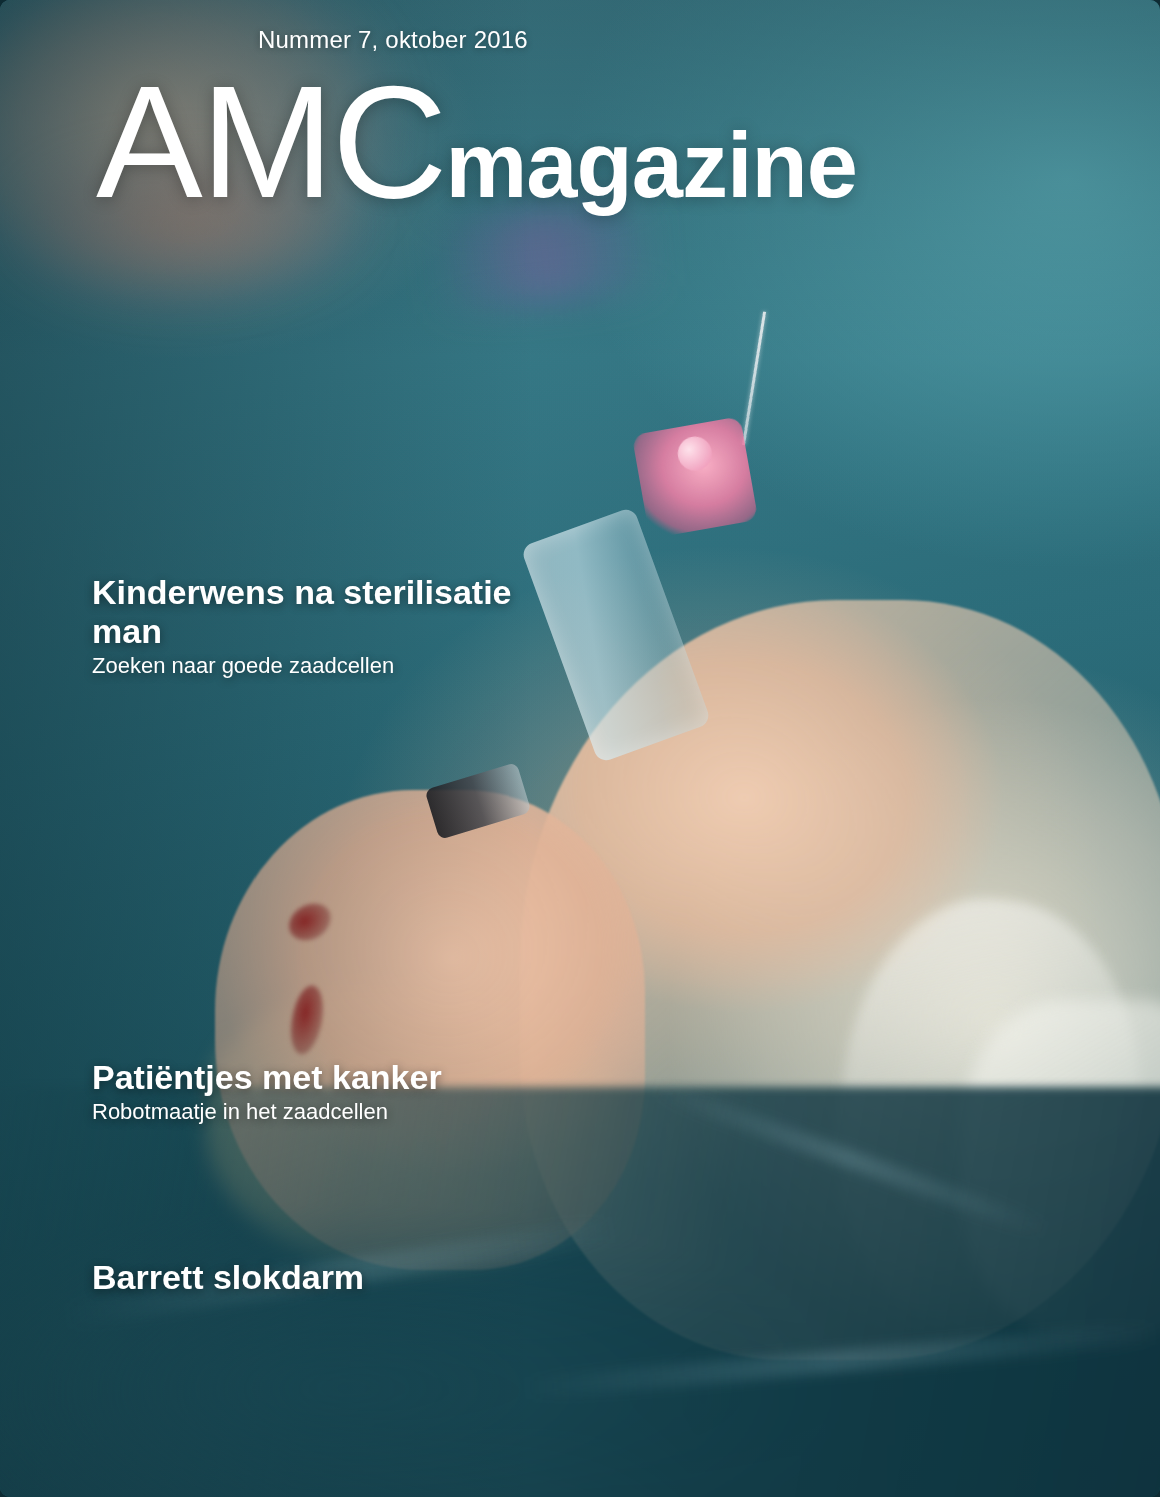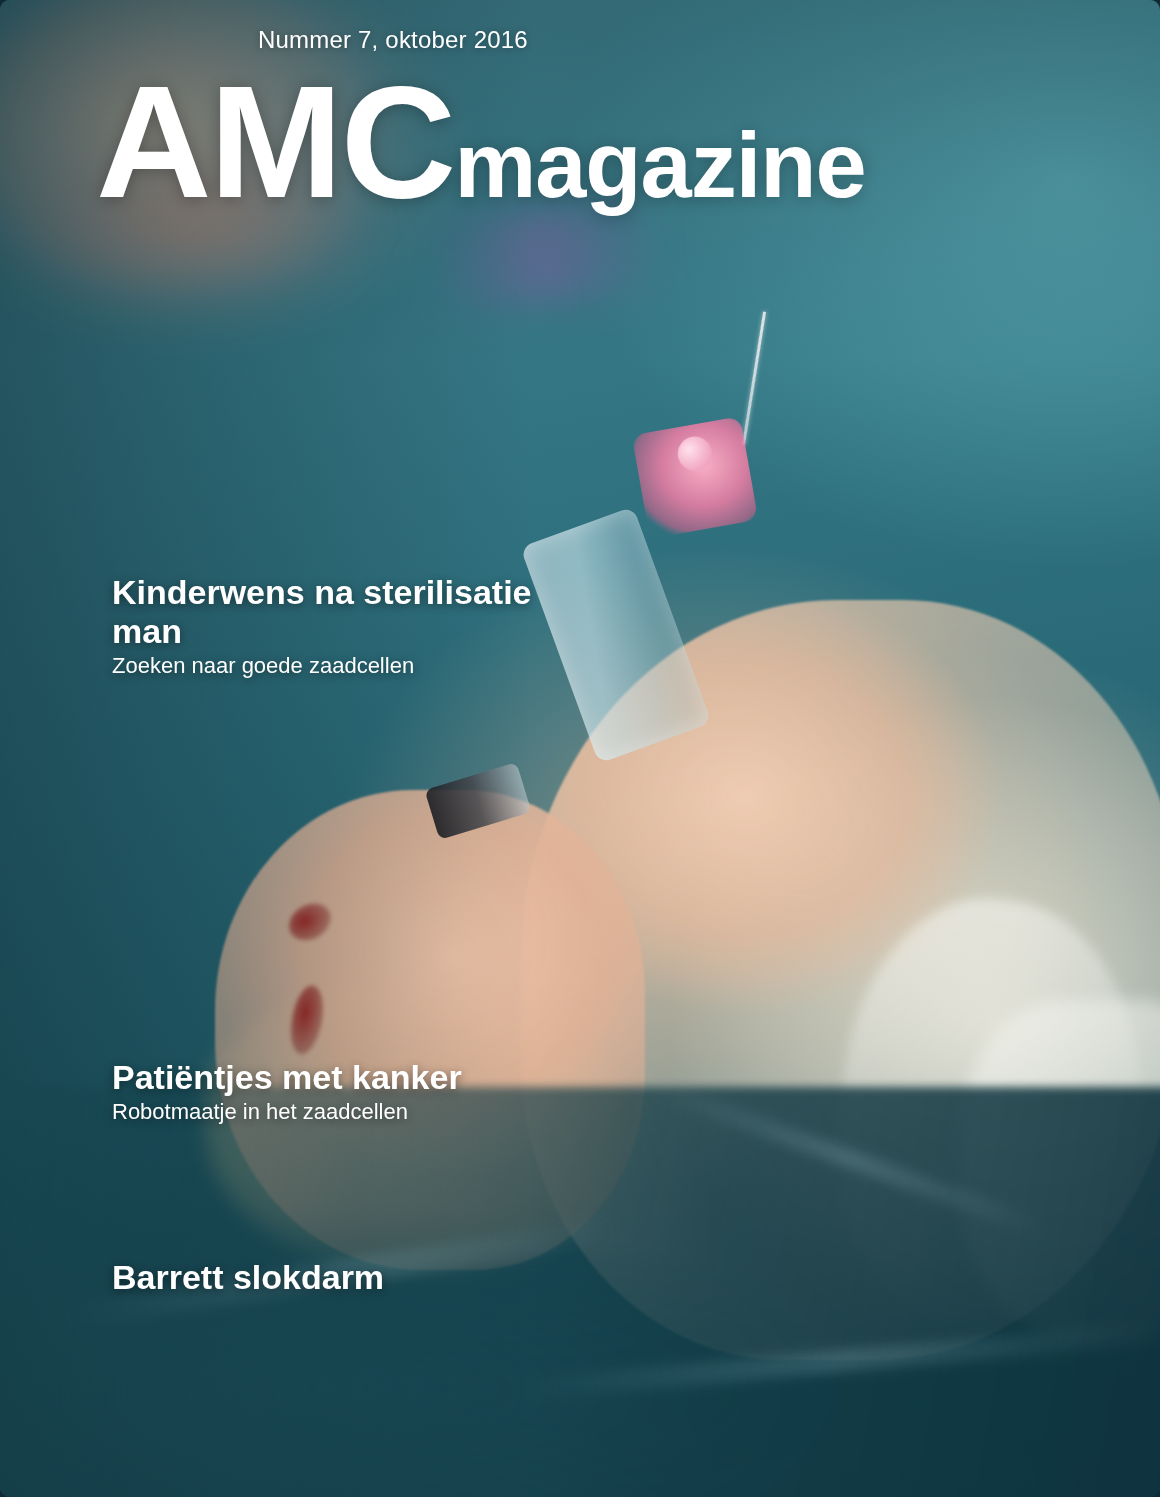--- a/index.html
+++ b/index.html
@@ -214,21 +214,21 @@
   .masthead {
     position: absolute;
     left: 96px;
     top: 62px;
     color: #ffffff;
     white-space: nowrap;
     text-shadow: 0 2px 16px rgba(0,0,0,0.28);
   }
   .masthead .amc {
     font-size: 160px;
-    font-weight: bold;
+    font-weight: normal;
     letter-spacing: -2px;
     line-height: 1;
     text-align: center;
   }
   .masthead .mag {
     font-size: 92px;
     font-weight: 700;
     letter-spacing: -1px;
     line-height: 1;
   }
@@ -237,21 +237,20 @@
     position: absolute;
     left: 92px;
     top: 0;
     width: 470px;
     color: #ffffff;
   }
   .block {
     position: absolute;
     width: 470px;
     text-shadow: 0 2px 10px rgba(0,0,0,0.45);
-    margin-left: 20px;
   }
   .block .title {
     font-size: 34px;
     font-weight: bold;
     line-height: 1.14;
     margin: 0 0 2px 0;
   }
   .block .sub {
     font-size: 22px;
     font-weight: 300;

